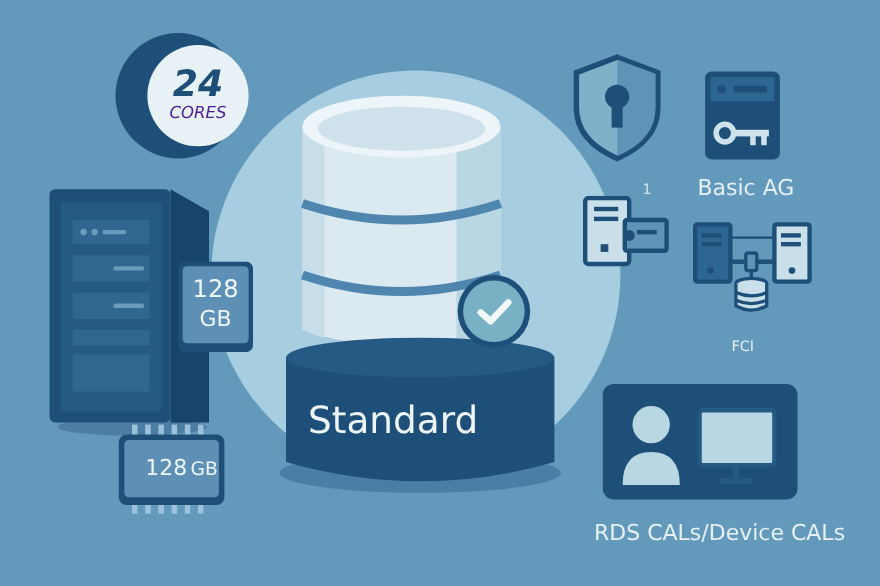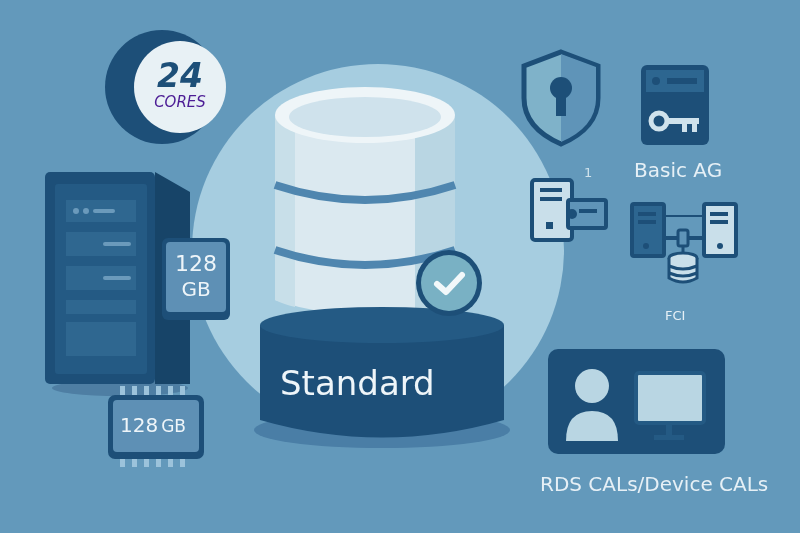--- a/index.html
+++ b/index.html
@@ -61,21 +61,21 @@
         <rect x="14" y="74" width="5" height="10"></rect>
           <rect x="26" y="74" width="5" height="10"></rect>
           <rect x="38" y="74" width="5" height="10"></rect>
         <rect x="50" y="74" width="5" height="10"></rect>
           <rect x="62" y="74" width="5" height="10"></rect>
           <rect x="74" y="74" width="5" height="10"></rect>
       </g>
       <rect x="2" y="12" width="96" height="64" rx="7" fill="#1d4f78"></rect>
       <rect x="7" y="17" width="86" height="52" rx="4" fill="#5e90b5"></rect>
     </svg>
-    <div class="lbl" style="left:14px;top:30px;font-size:20px;color:#eef5f9;">
+    <div class="lbl" style="left:26px;top:30px;font-size:20px;color:#eef5f9;">
       <span>128</span><span style="font-size:17px;margin-left:3px;">GB</span>
     </div>
   </div>
 
   <div class="abs" style="left:255px;top:85px;">
     <svg width="230" height="240" viewBox="0 0 230 240">
       <path d="M20 30 L20 215 Q110 245 200 215 L200 30 Z" fill="#dbe9f0"></path>
       <path d="M160 30 L200 30 L200 215 Q185 222 160 226 Z" fill="#b9d6e3"></path>
       <path d="M20 30 L40 30 L40 222 Q28 219 20 215 Z" fill="#c8dfe9"></path>
       <ellipse cx="110" cy="30" rx="90" ry="28" fill="#eef5f8"></ellipse>

